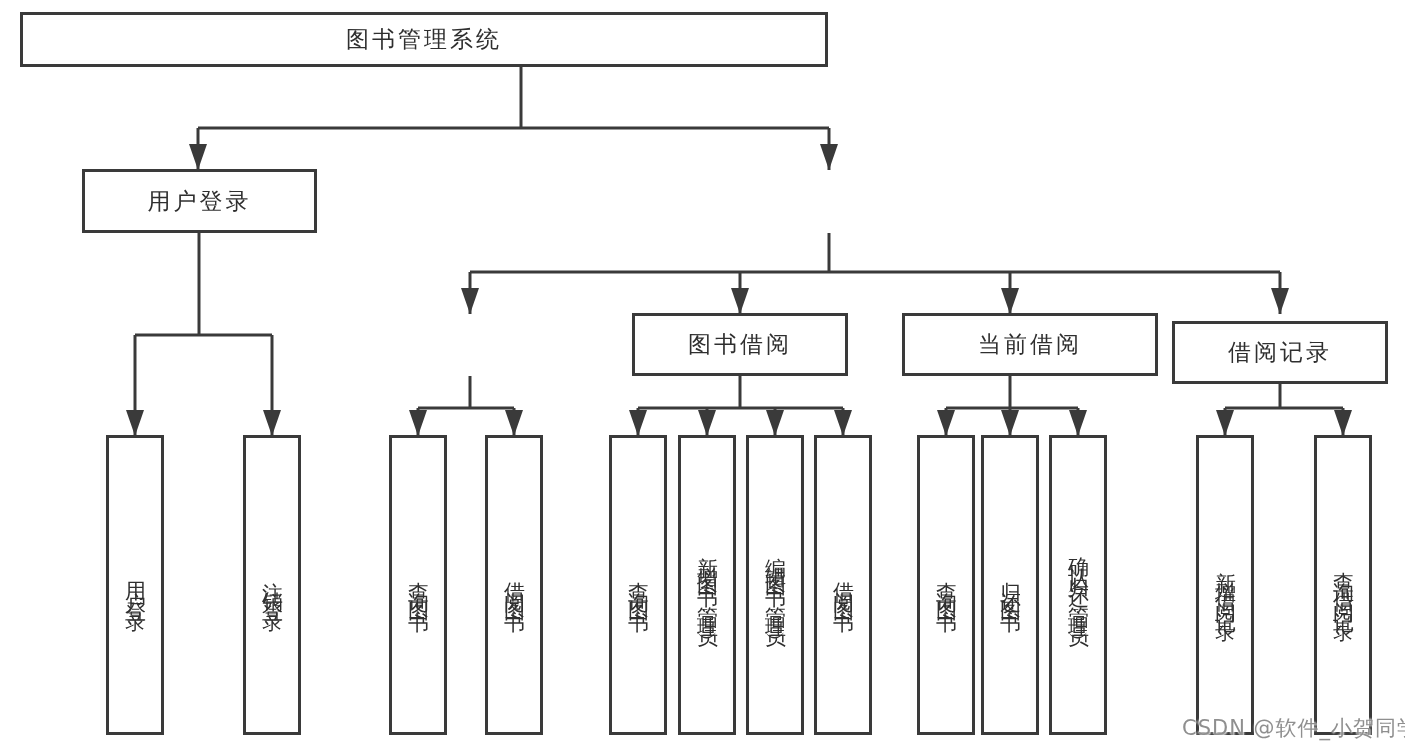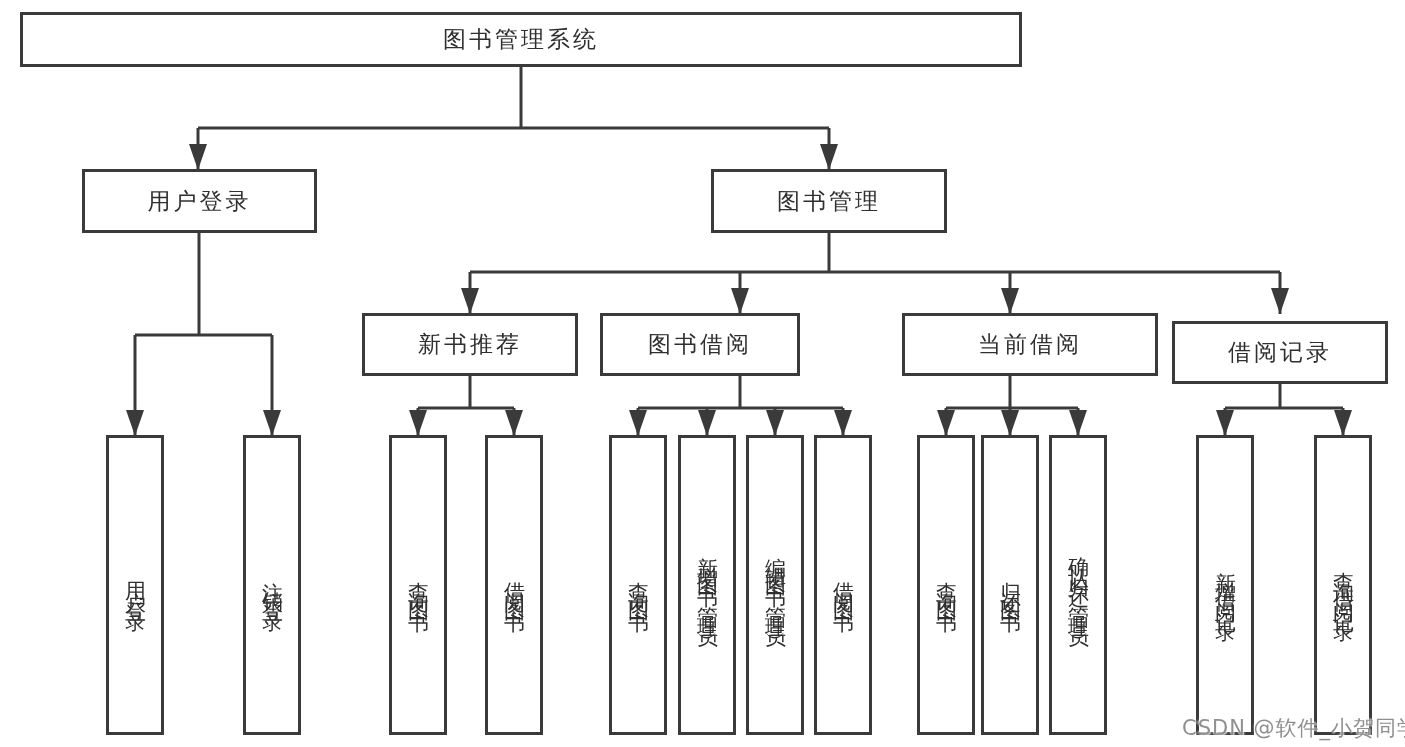--- a/index.html
+++ b/index.html
@@ -76,35 +76,29 @@
       <polygon points="698,410 716,410 707,436" fill="#3a3a3a"></polygon>
       <polygon points="766,410 784,410 775,436" fill="#3a3a3a"></polygon>
       <polygon points="834,410 852,410 843,436" fill="#3a3a3a"></polygon>
       <polygon points="937,410 955,410 946,436" fill="#3a3a3a"></polygon>
       <polygon points="1001,410 1019,410 1010,436" fill="#3a3a3a"></polygon>
       <polygon points="1069,410 1087,410 1078,436" fill="#3a3a3a"></polygon>
       <polygon points="1216,410 1234,410 1225,436" fill="#3a3a3a"></polygon>
       <polygon points="1334,410 1352,410 1343,436" fill="#3a3a3a"></polygon>
     </svg>
 
-  <div class="node" style="left:20px;top:12px;width:1002px;height:55px">
+  <div class="node" style="left:20px;top:12px;width:808px;height:55px">
     <span class="label">图书管理系统</span>
   </div>
 
   <div class="node" style="left:82px;top:169px;width:235px;height:64px">
     <span class="label">用户登录</span>
   </div>
-  <div class="node" style="left:711px;top:169px;width:236px;height:64px">
-    <span class="label">图书管理</span>
-  </div>
 
-  <div class="node" style="left:362px;top:313px;width:216px;height:63px">
-    <span class="label">新书推荐</span>
-  </div>
-  <div class="node" style="left:600px;top:313px;width:200px;height:63px">
+  <div class="node" style="left:632px;top:313px;width:216px;height:63px">
     <span class="label">图书借阅</span>
   </div>
   <div class="node" style="left:902px;top:313px;width:256px;height:63px">
     <span class="label">当前借阅</span>
   </div>
   <div class="node" style="left:1172px;top:321px;width:216px;height:63px">
     <span class="label">借阅记录</span>
   </div>
 
   <div class="node leaf" style="left:106px;top:435px;width:58px;height:300px">

